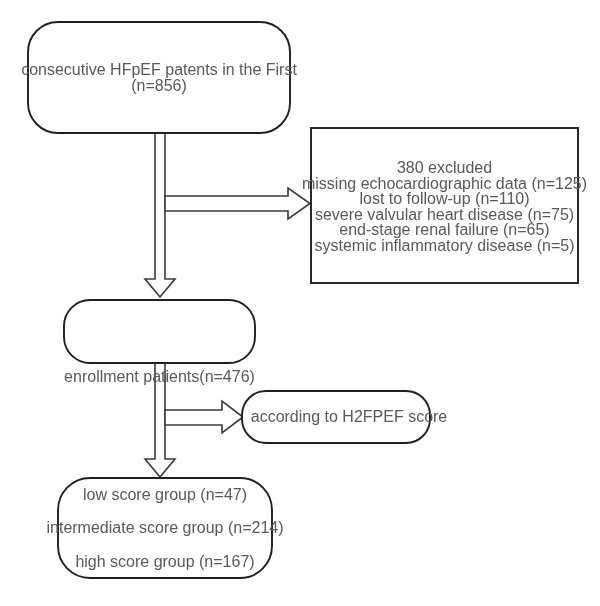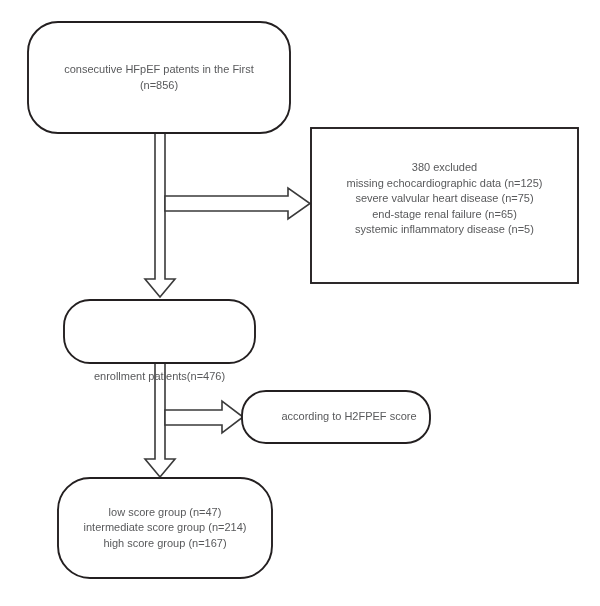--- a/index.html
+++ b/index.html
@@ -40,35 +40,35 @@
   }
   .node-text {
     position: absolute;
     display: flex;
     flex-direction: column;
     align-items: center;
     justify-content: center;
     text-align: center;
     color: #58595b;
     font-family: "Liberation Sans", sans-serif;
-    font-size: 11px;
+    font-size: 16px;
     line-height: 15.6px;
     white-space: nowrap;
     pointer-events: none;
   }
   .node-text .tline {
     display: block;
   }
   
   #text-cohort      { left: 28px;  top: 22px;  width: 262px; height: 111px; }
   #text-excluded    { left: 311px; top: 144px; width: 267px; height: 155px;
                       justify-content: flex-start; padding-top: 16px; box-sizing: border-box; }
   #text-enrollment  { left: 64px;  top: 300px; width: 191px; height: 63px; margin-top: 45px; }
   #text-score       { left: 242px; top: 391px; width: 214px; height: 52px; }
-  #text-groups      { left: 58px;  top: 478px; width: 214px; height: 100px; }
+  #text-groups      { left: 58px;  top: 478px; width: 214px; height: 100px; gap: 18px; }
 </style>
 </head>
 <body>
 
 <div id="flowchart-root">
 
   <svg id="flow-svg" viewBox="0 0 600 606" xmlns="http://www.w3.org/2000/svg">
 
     <path class="arrow-shape" d="M 155,133 L 155,279 L 145,279 L 160,297 L 175,279 L 165,279 L 165,133 Z"></path>
 
@@ -90,20 +90,21 @@
   </svg>
 
   <div class="node-text" id="text-cohort">
     <span class="tline">consecutive HFpEF patents in the First</span>
     <span class="tline">(n=856)</span>
   </div>
 
   <div class="node-text" id="text-excluded">
     <span class="tline">380 excluded</span>
     <span class="tline">missing echocardiographic data  (n=125)</span>
+    <span class="tline">lost to follow-up (n=110)</span>
     <span class="tline">severe valvular heart disease (n=75)</span>
     <span class="tline">end-stage renal failure (n=65)</span>
     <span class="tline">systemic inflammatory disease  (n=5)</span>
   </div>
 
   <div class="node-text" id="text-enrollment">
     <span class="tline">enrollment patients(n=476)</span>
   </div>
 
   <div class="node-text" id="text-score">

